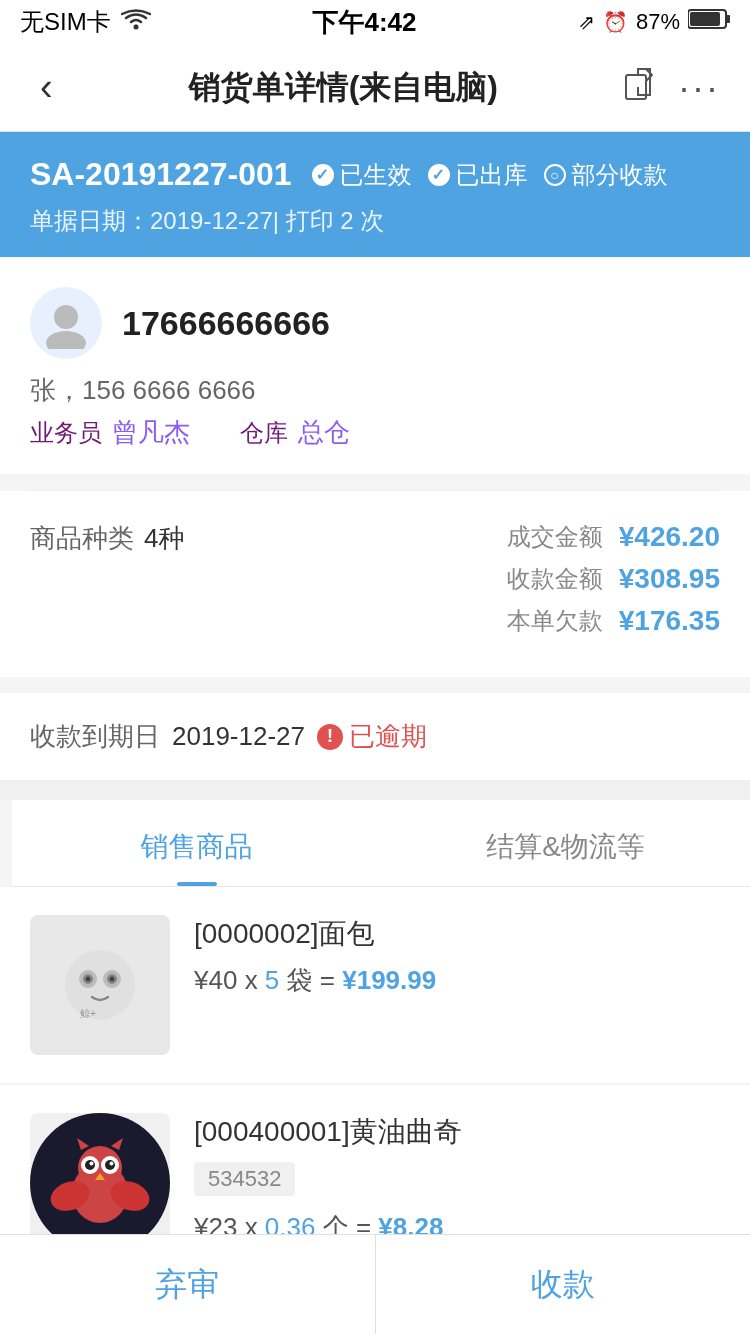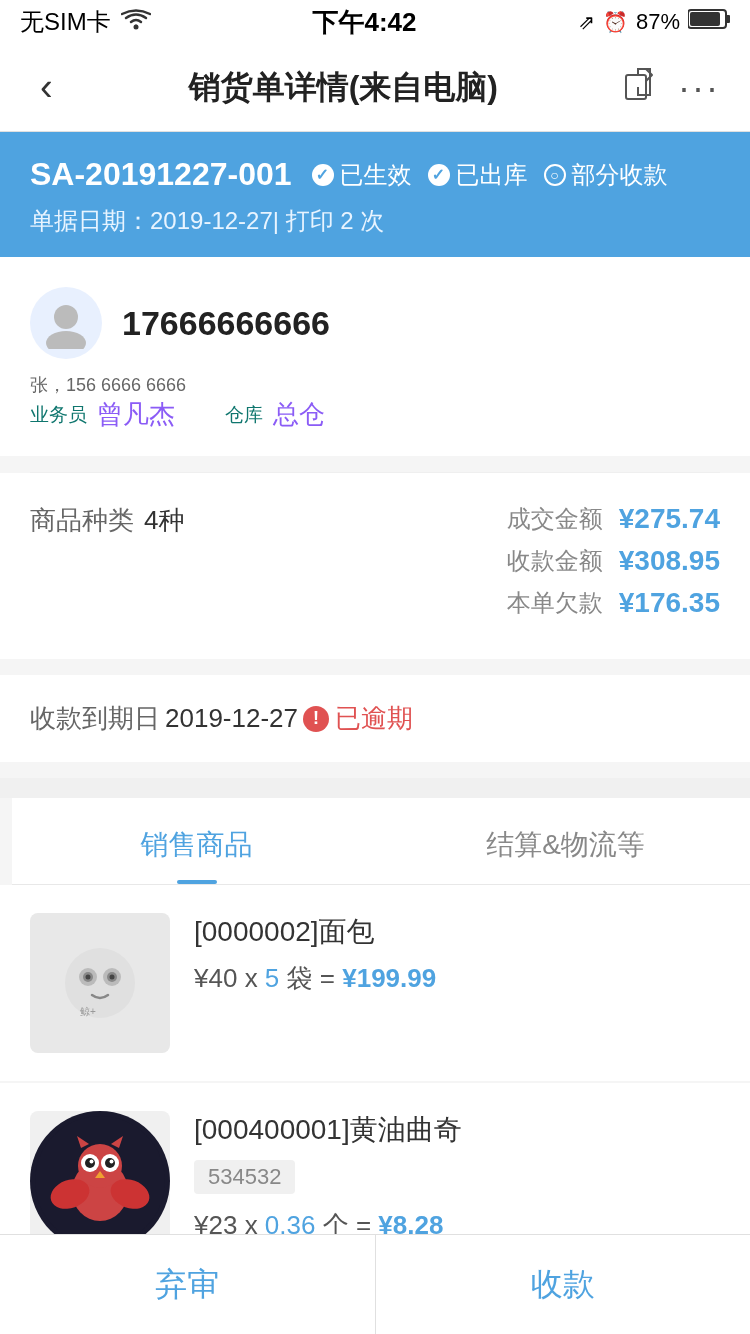--- a/index.html
+++ b/index.html
@@ -139,37 +139,37 @@
       align-items: center;
       justify-content: center;
       flex-shrink: 0;
     }
     .customer-name {
       font-size: 34px;
       font-weight: 600;
       color: #222;
     }
     .customer-sub {
-      font-size: 18px;
+      font-size: 26px;
       color: #666;
-      margin-bottom: 0;
+      margin-bottom: 7px;
     }
     .customer-meta {
       display: flex;
       align-items: center;
       gap: 50px;
     }
     .meta-item {
       display: flex;
       align-items: center;
       gap: 10px;
     }
     .meta-label {
-      font-size: 19px;
-      color: #0f766e;
+      font-size: 24px;
+      color: #701a75;
     }
     .meta-value {
       font-size: 26px;
       color: #8b5cf6;
     }
 
     
     .divider {
       height: 1px;
       background: #efefef;
@@ -217,24 +217,24 @@
     .amount-value {
       font-size: 28px;
       color: #4fa3e0;
       font-weight: 600;
     }
 
     
     .due-section {
       background: #fff;
       padding: 26px 30px;
-      margin-bottom: 16px;
-      display: flex;
-      align-items: center;
-      gap: 5px;
+      margin-bottom: 0;
+      display: flex;
+      align-items: center;
+      gap: 12px;
     }
     .due-label {
       font-size: 26px;
       color: #666;
     }
     .due-date {
       font-size: 26px;
       color: #333;
     }
     .overdue-badge {
@@ -497,21 +497,21 @@
   <div class="summary-row">
     <div class="summary-left">
       <div class="summary-item">
         <span>商品种类</span>
         <span class="summary-item-value">4种</span>
       </div>
     </div>
     <div class="summary-right">
       <div class="summary-amount-row">
         <span class="amount-label">成交金额</span>
-        <span class="amount-value">¥275.74</span>
+        <span class="amount-value">¥426.20</span>
       </div>
       <div class="summary-amount-row">
         <span class="amount-label">收款金额</span>
         <span class="amount-value">¥308.95</span>
       </div>
       <div class="summary-amount-row">
         <span class="amount-label">本单欠款</span>
         <span class="amount-value">¥176.35</span>
       </div>
     </div>

